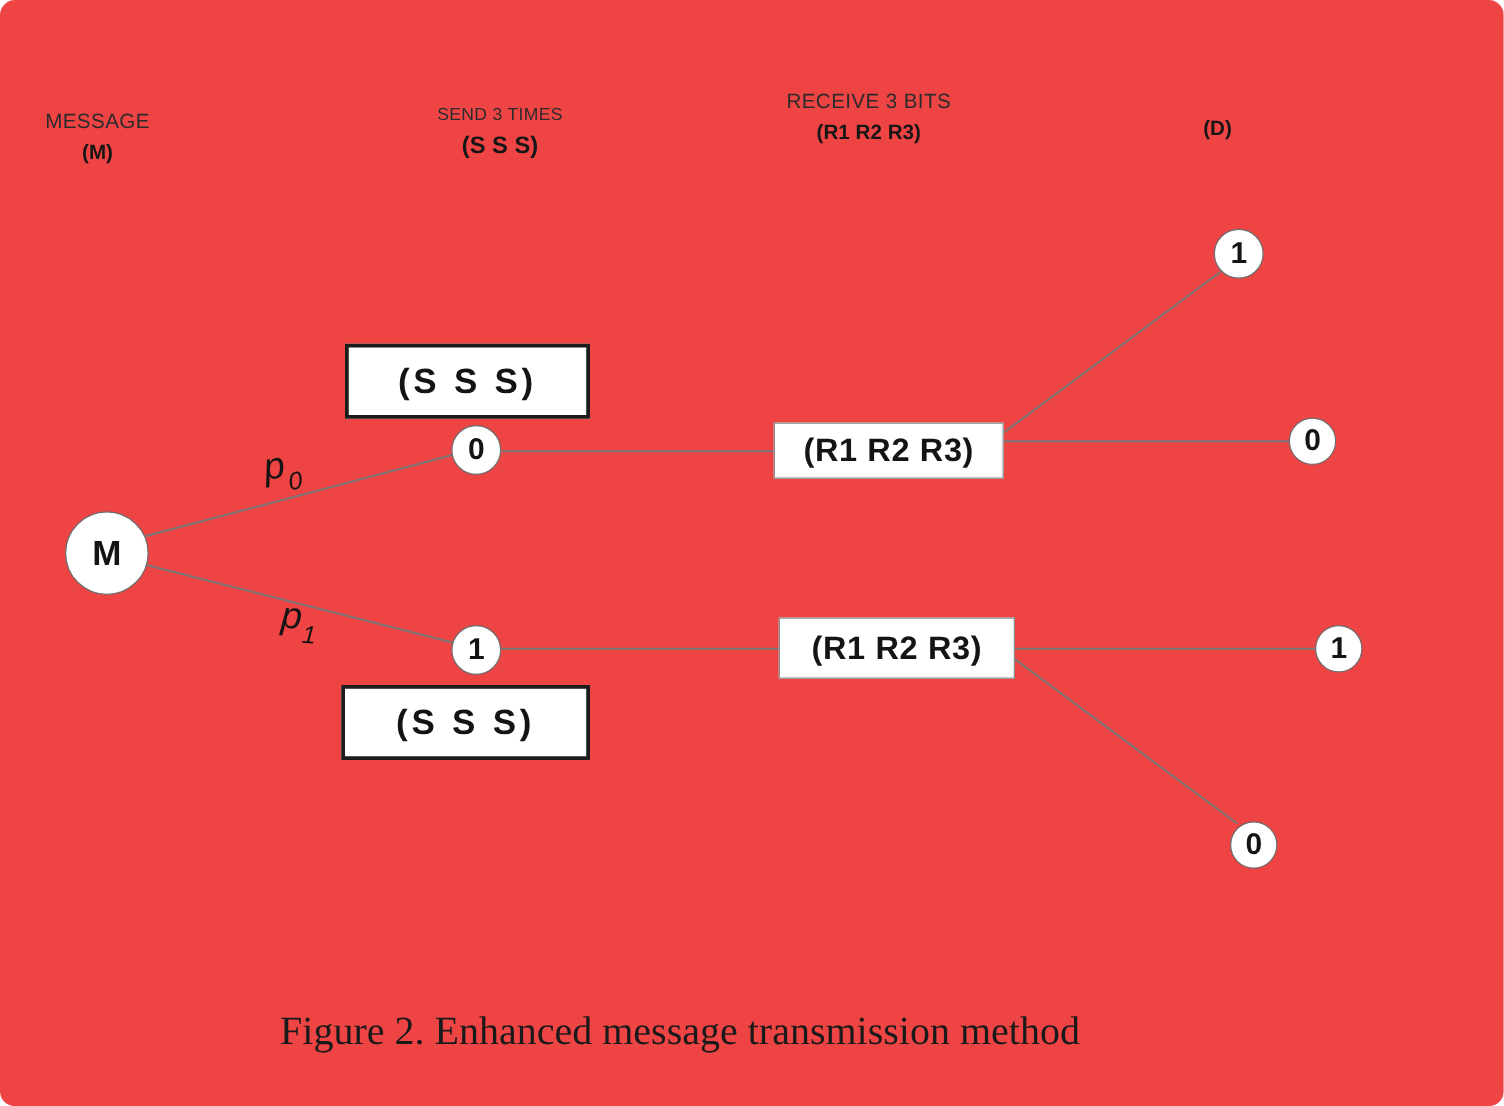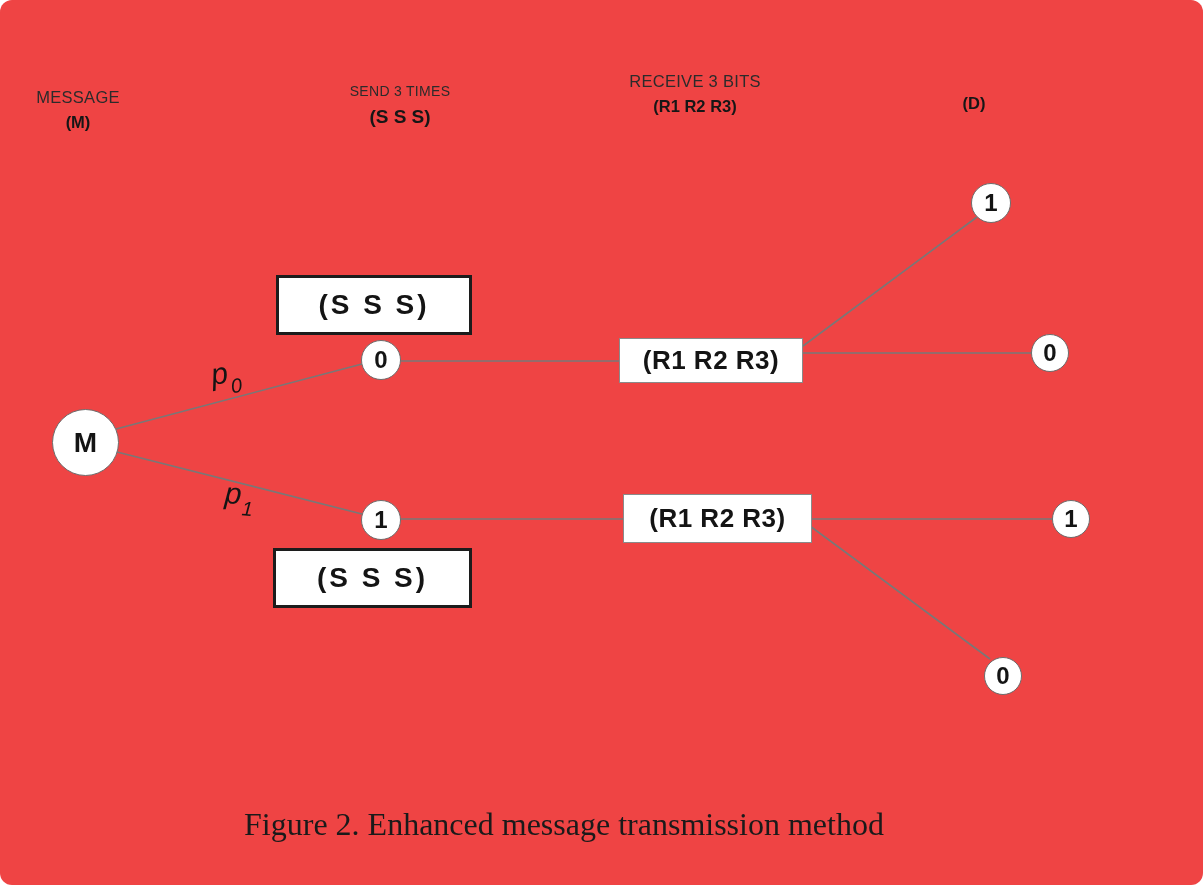--- a/index.html
+++ b/index.html
@@ -95,21 +95,20 @@
 
   .caption {
     position: absolute;
     left: 0;
     top: 806px;
     width: 1088px;
     text-align: center;
     font-family: "Liberation Serif", serif;
     font-size: 32px;
     color: #1a1a1a;
-    padding-left: 20px;
   }
 </style>
 </head>
 <body>
 
 <div id="canvas">
 
   <svg id="wires" viewBox="0 0 1203 885" xmlns="http://www.w3.org/2000/svg">
     <g stroke="#787878" stroke-width="1.6" fill="none">
       <line x1="116" y1="429" x2="362" y2="364"></line>

